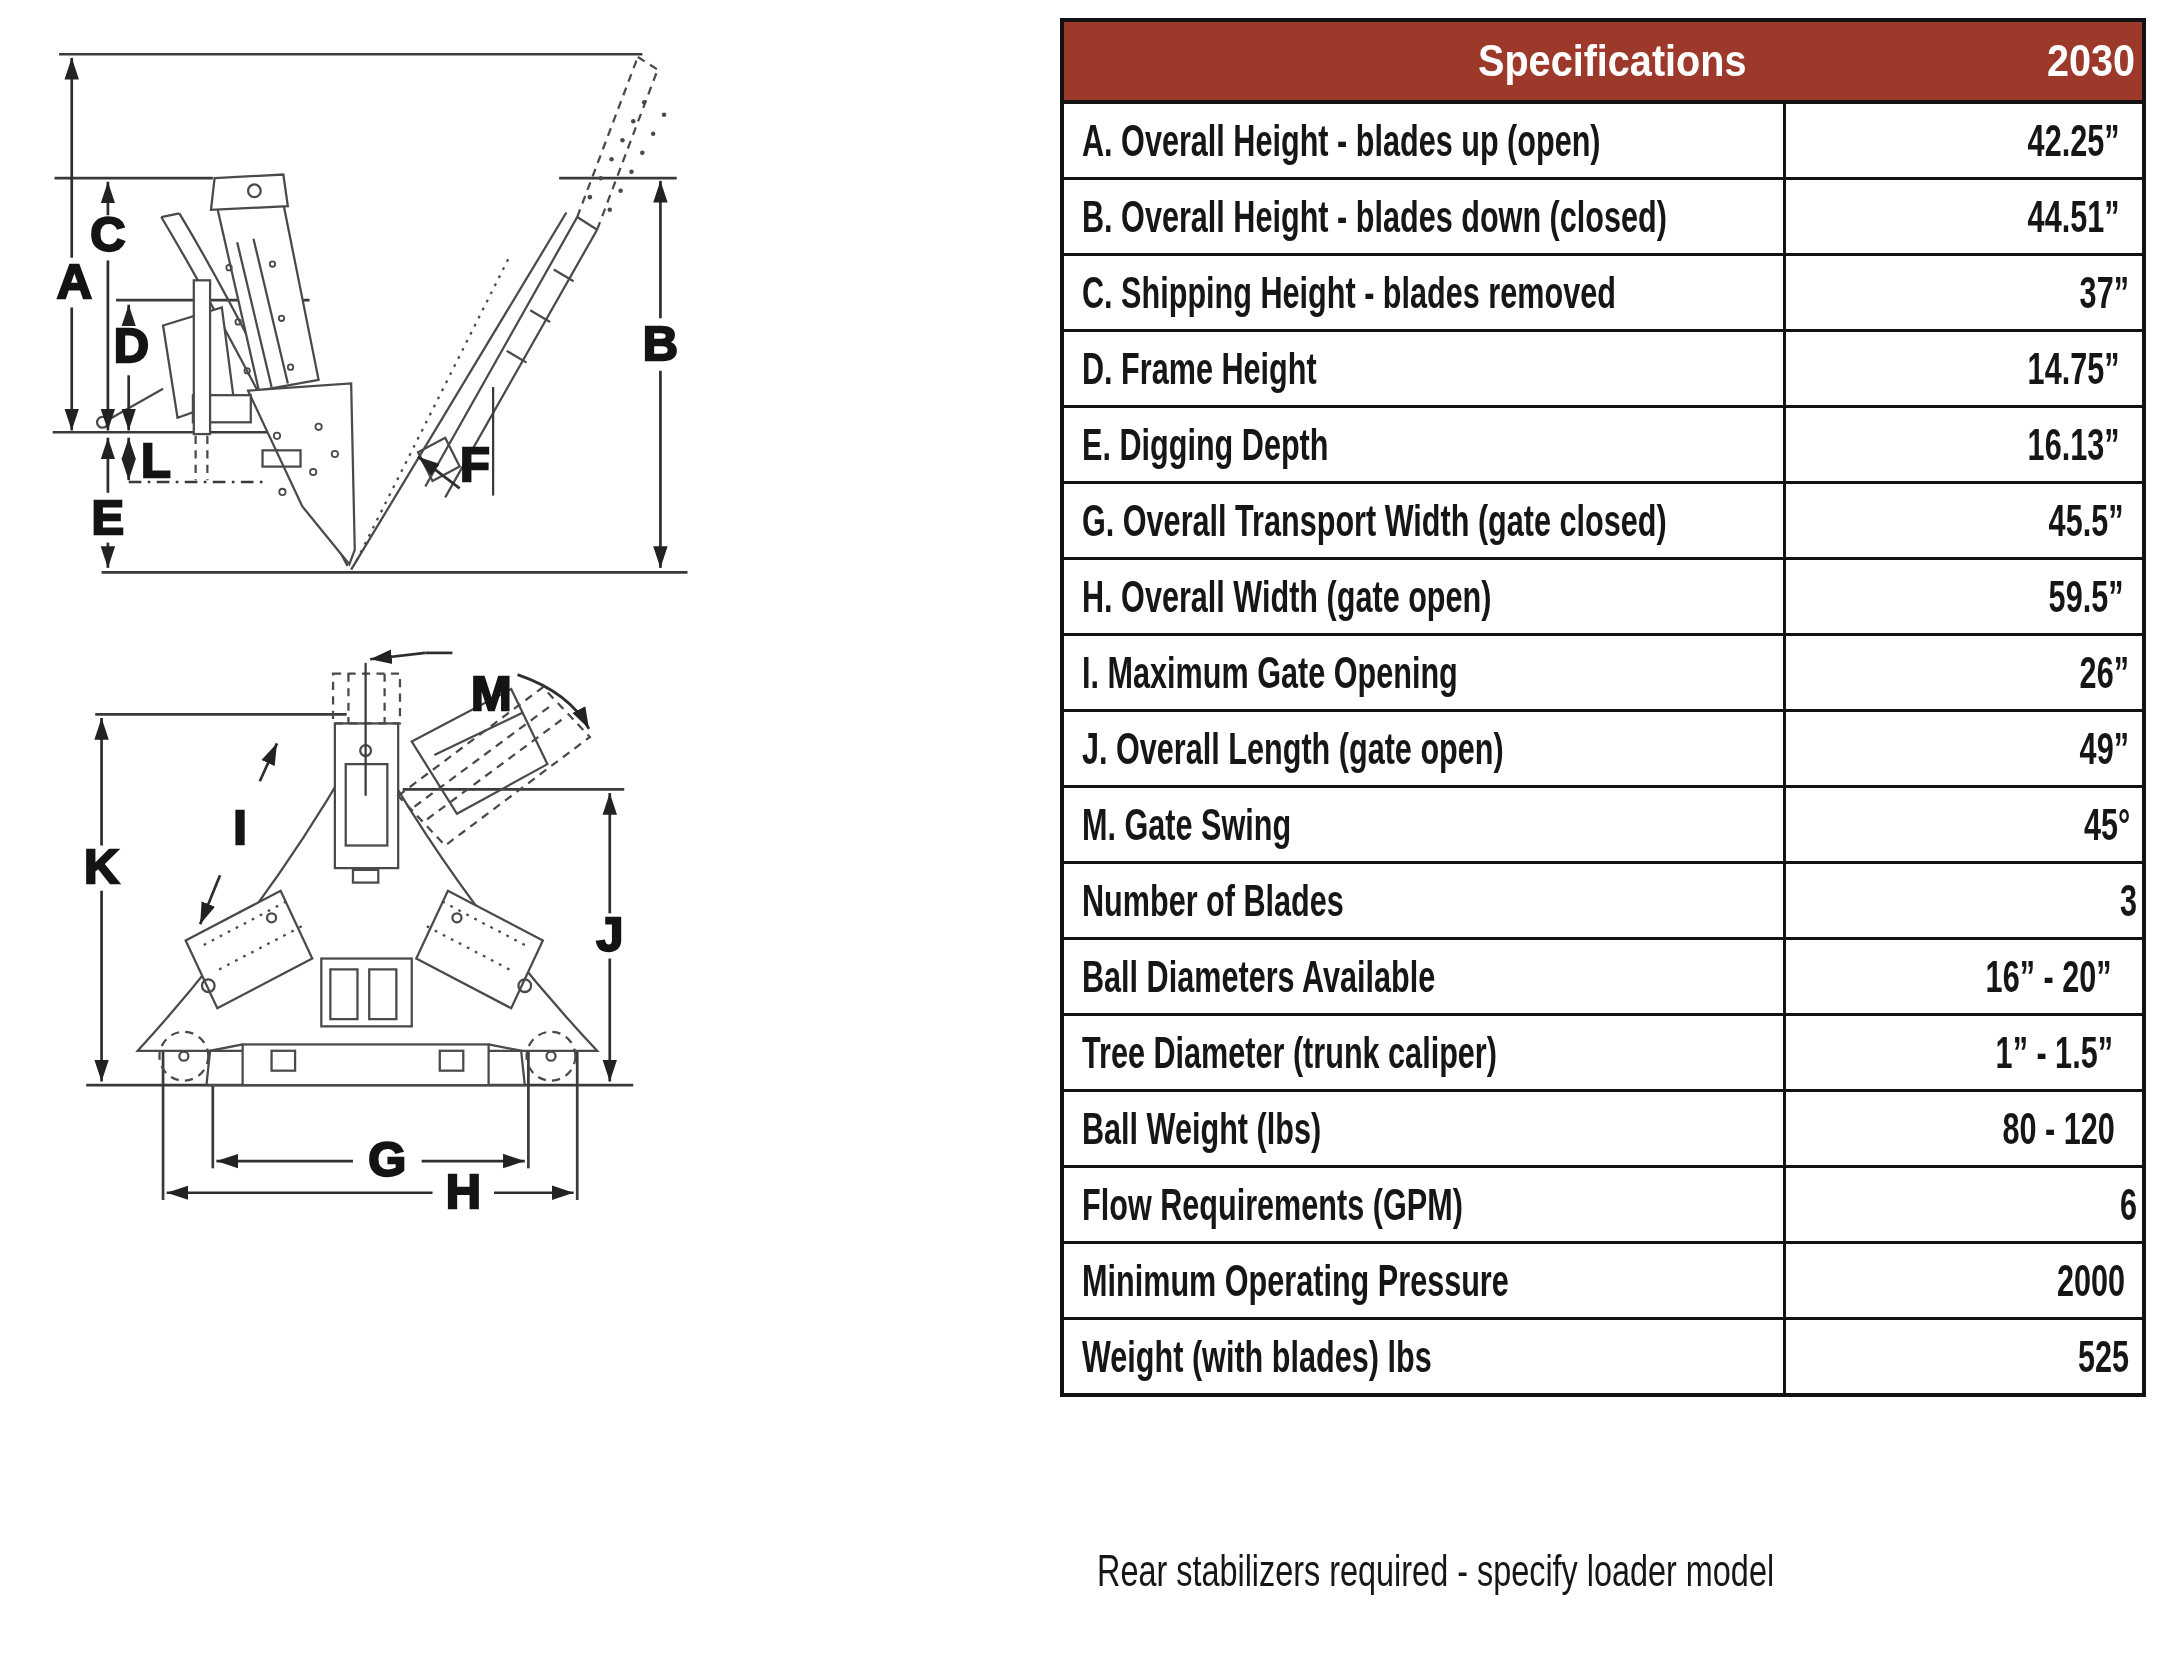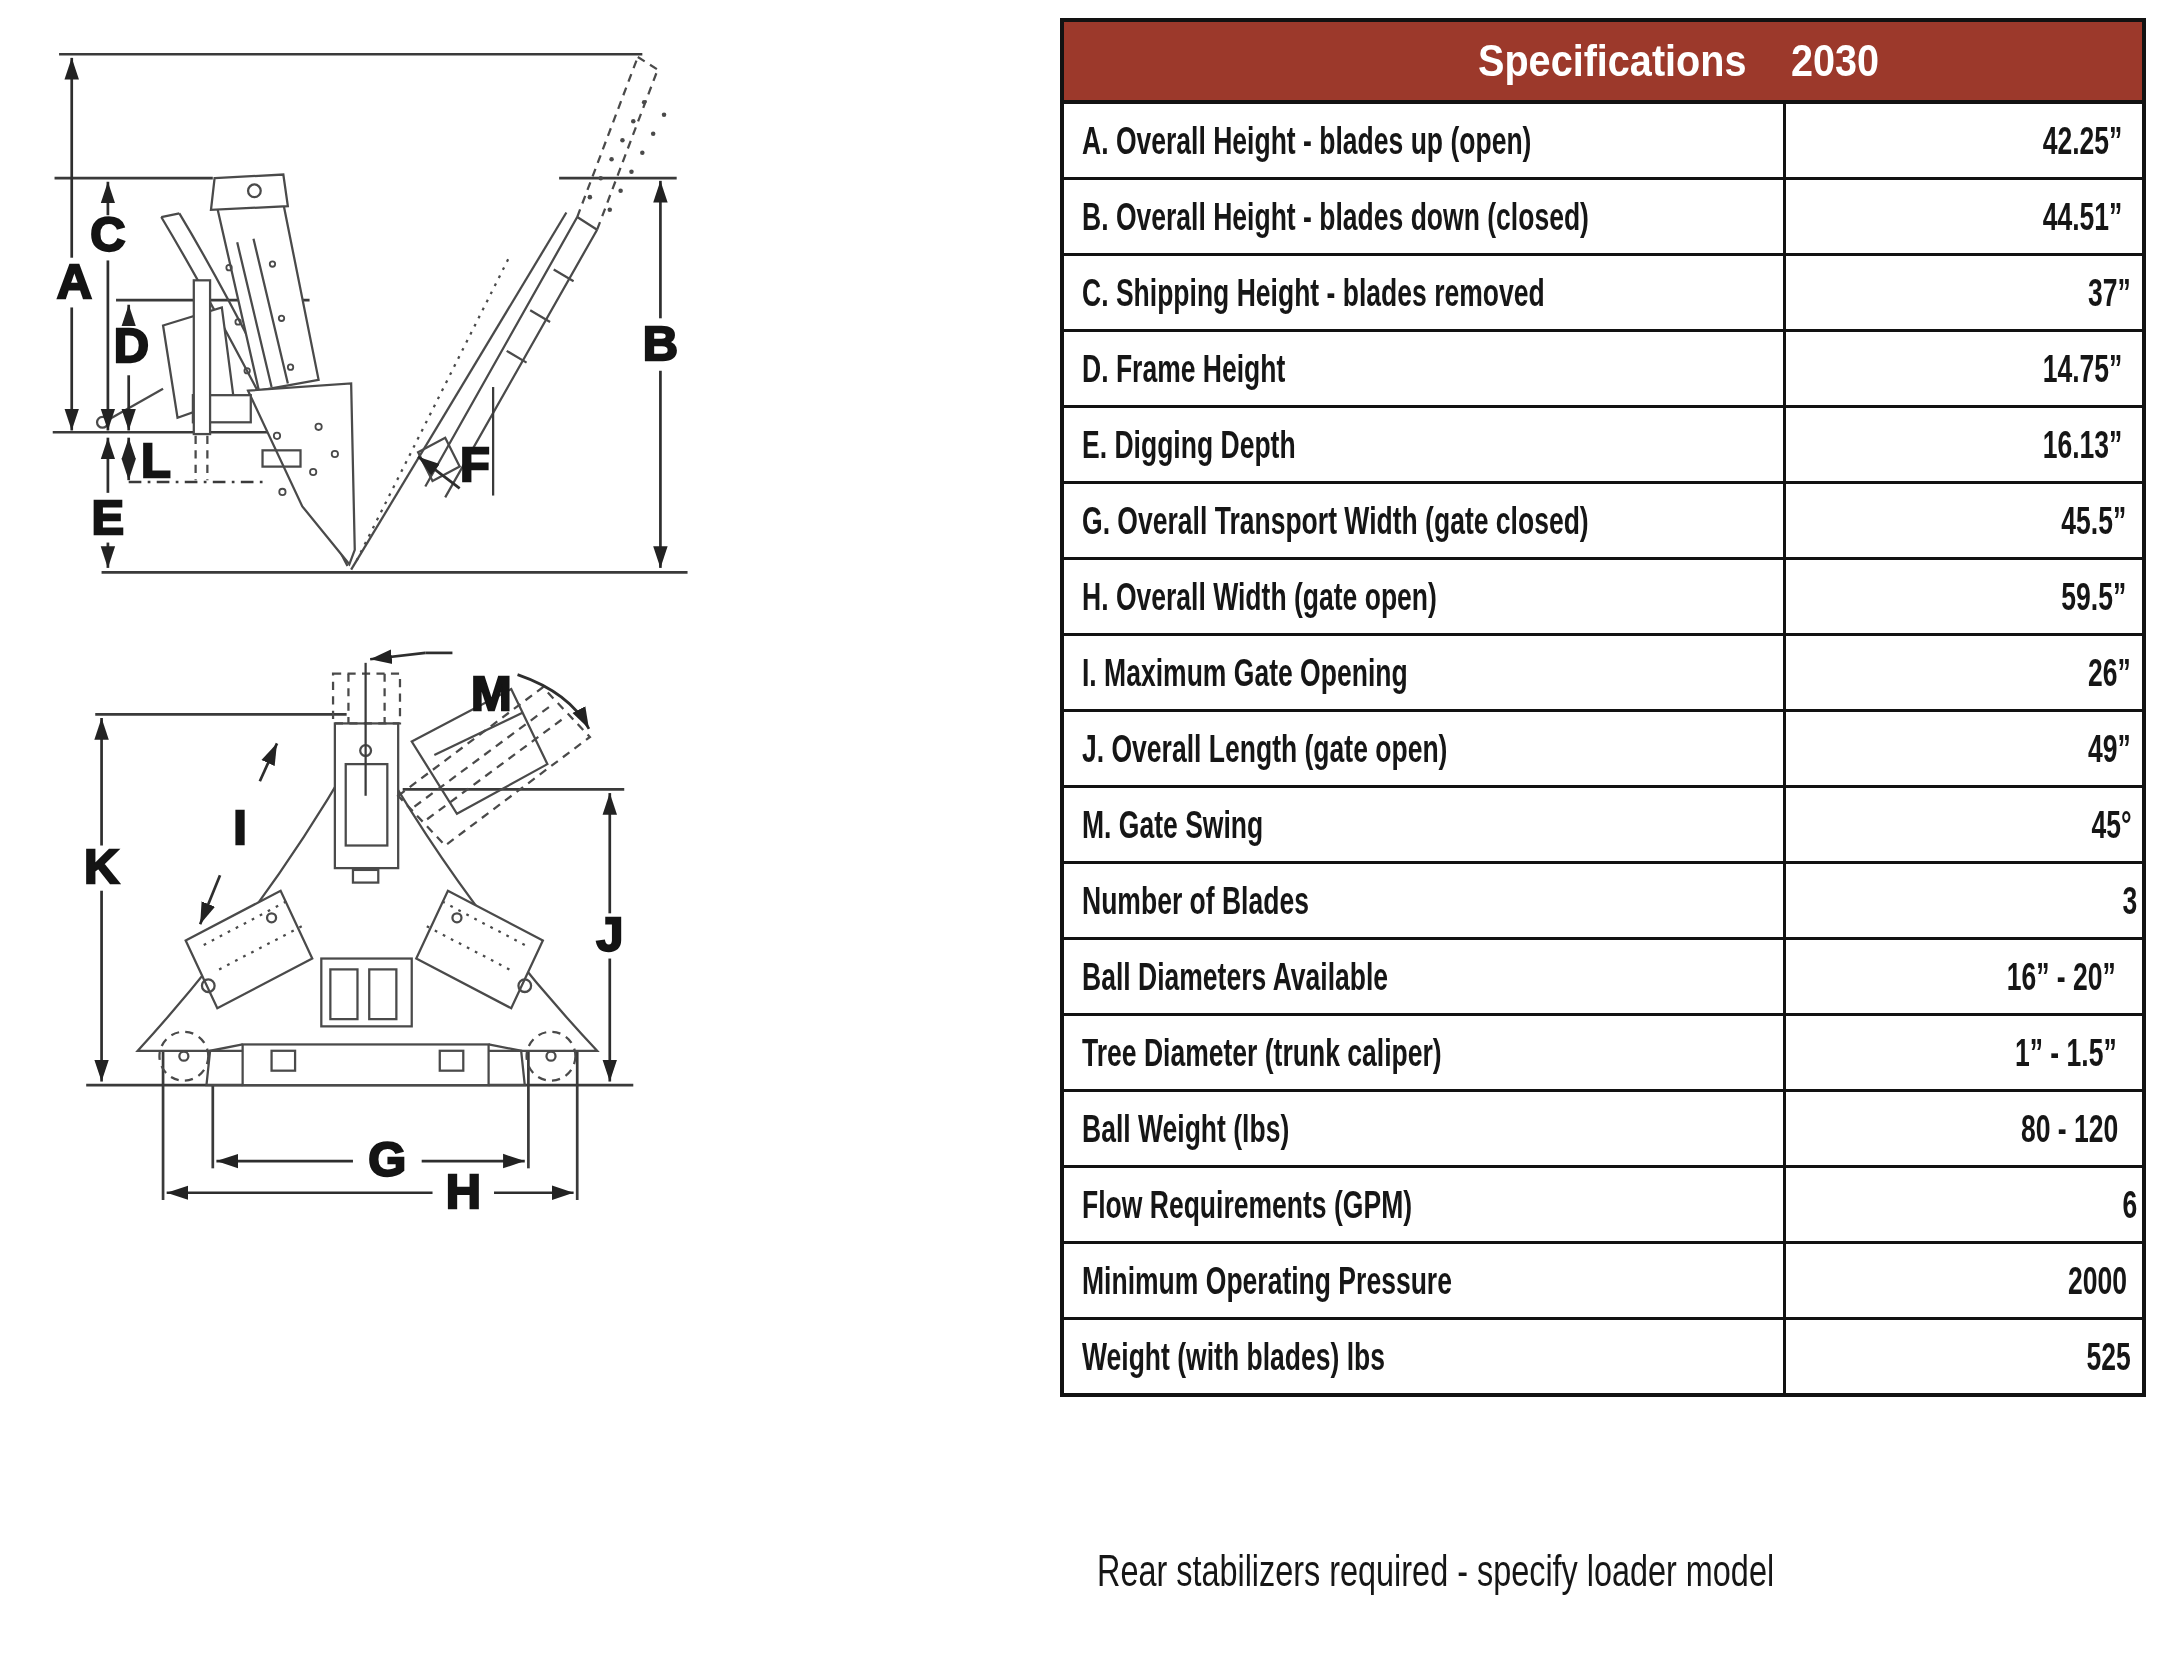--- a/index.html
+++ b/index.html
@@ -8,23 +8,23 @@
 
   
   table.specs{position:absolute;left:1060px;top:18px;width:1082px;
               border-collapse:collapse;table-layout:fixed;
               border:4.5px solid var(--border,#111);}
   table.specs th,table.specs td{overflow:hidden;vertical-align:middle;}
   table.specs thead th{height:76px;background:var(--header-bg,#9c392b);
               color:var(--header-text,#fff);font-weight:bold;font-size:45px;
               border:4.5px solid var(--border,#111);}
   th.h-spec{text-align:right;padding-left:22px;border-right:none!important;}
-  th.h-model{text-align:left;border-left:none!important;}
+  th.h-model{text-align:right;border-left:none!important;}
   table.specs tbody td{height:71px;border:3.6px solid var(--border,#111);
-              font-size:39px;font-weight:bold;background:var(--row-bg,#fff);}
+              font-size:45px;font-weight:bold;background:var(--row-bg,#fff);}
   td.label{text-align:left;padding-left:18px;}
   td.value{text-align:right;}
   tr.alt td{background:var(--row-alt-bg,#d2d2d2);
             box-shadow:inset 0 4.5px 0 #fff, inset 0 -4.5px 0 #fff;}
   
   .cx{display:inline-block;white-space:nowrap;transform:scaleX(0.68);transform-origin:left center;}
   .cx.c{transform-origin:center center;}
   .cx.h{transform:scaleX(0.88);}
   
   .footnote{position:absolute;left:1062px;top:1545px;font-size:45px;font-weight:400;

